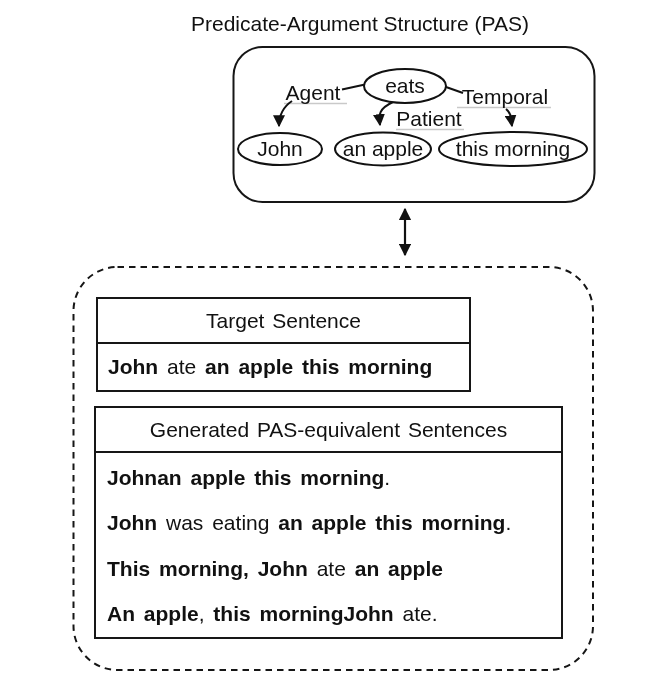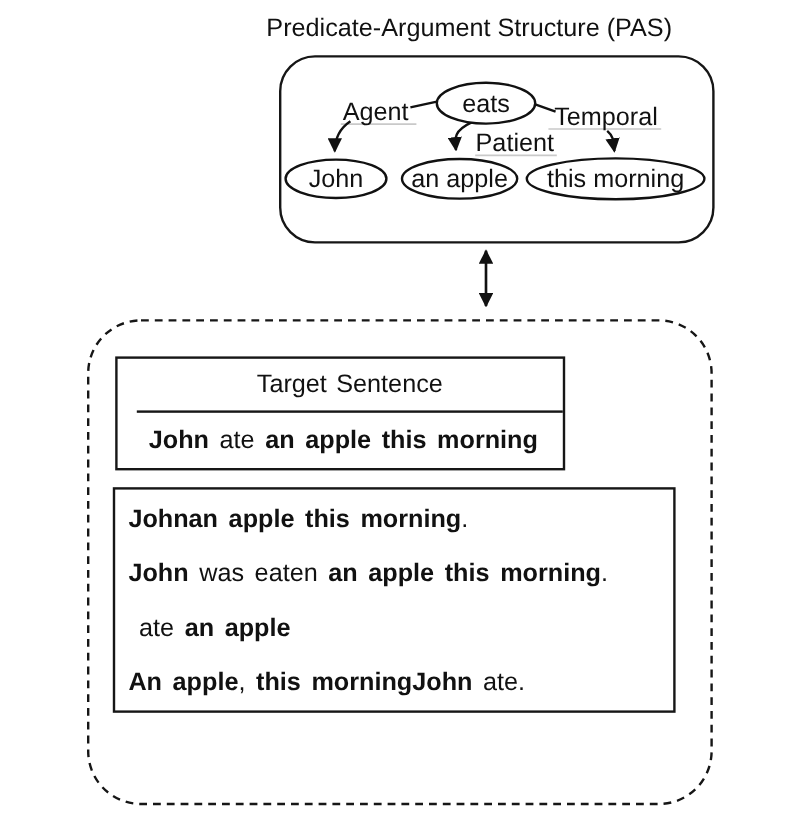--- a/index.html
+++ b/index.html
@@ -1,21 +1,21 @@
 <!DOCTYPE html>
 <html><head>
 <meta charset="utf-8">
 <style>
   html,body{margin:0;padding:0;background:#ffffff;}
   .canvas{
     position:relative;width:672px;height:700px;background:#ffffff;
     font-family:"Liberation Sans",sans-serif;color:#111;overflow:hidden;
   }
   .title{
-    position:absolute;left:191px;top:12px;width:400px;text-align:center;
+    position:absolute;left:191px;top:12px;width:400px;
     font-size:21px;line-height:24px;color:#111;
   }
   .abs{position:absolute;}
   .box{position:absolute;background:#ffffff;border:2px solid #161616;box-sizing:border-box;}
   .box-header{
     height:43px;border-bottom:2px solid #161616;display:flex;align-items:center;
     justify-content:center;font-size:21px;word-spacing:2px;
   }
   .box-row{
     display:flex;align-items:center;font-size:21px;word-spacing:3px;white-space:pre;
@@ -77,27 +77,28 @@
         <path d="M0,0 L10,5 L0,10 z" fill="#111"></path>
       </marker>
     </defs>
     <line x1="13" y1="9" x2="13" y2="55" stroke="#111" stroke-width="2.2" marker-start="url(#ah2)" marker-end="url(#ah2)"></line>
   </svg>
 
   <svg class="abs" style="left:68px;top:262px;" width="532" height="414" viewBox="0 0 532 414">
     <rect x="5.5" y="5" width="519.5" height="403" rx="44" fill="none" stroke="#161616" stroke-width="2" stroke-dasharray="6.5 5"></rect>
   </svg>
 
-  <div class="box" style="left:96px;top:297px;width:375px;padding-left:16px;">
+  <div class="box" style="left:96px;top:297px;width:375px;">
     <div class="box-header">Target Sentence</div>
     <div class="box-row target-row"><span class="b">John</span><span> ate </span><span class="b">an apple this morning</span></div>
   </div>
 
   <div class="box" style="left:94px;top:406px;width:469px;">
+    <div class="box-header">Generated PAS-equivalent Sentences</div>
     <div class="gen-body">
       <div class="box-row gen-row"><span class="b">John</span><span class="b">an apple this morning</span><span>.</span></div>
-      <div class="box-row gen-row"><span class="b">John</span><span> was eaten </span><span class="b">an apple this morning</span><span>.</span></div>
-      <div class="box-row gen-row"><span> ate </span><span class="b">an apple</span></div>
+      <div class="box-row gen-row"><span class="b">John</span><span> was eating </span><span class="b">an apple this morning</span><span>.</span></div>
+      <div class="box-row gen-row"><span class="b">This morning, John</span><span> ate </span><span class="b">an apple</span></div>
       <div class="box-row gen-row"><span class="b">An apple</span><span>, </span><span class="b">this morning</span><span class="b">John</span><span> ate.</span></div>
     </div>
   </div>
 
 </div>
 
 </body></html>

